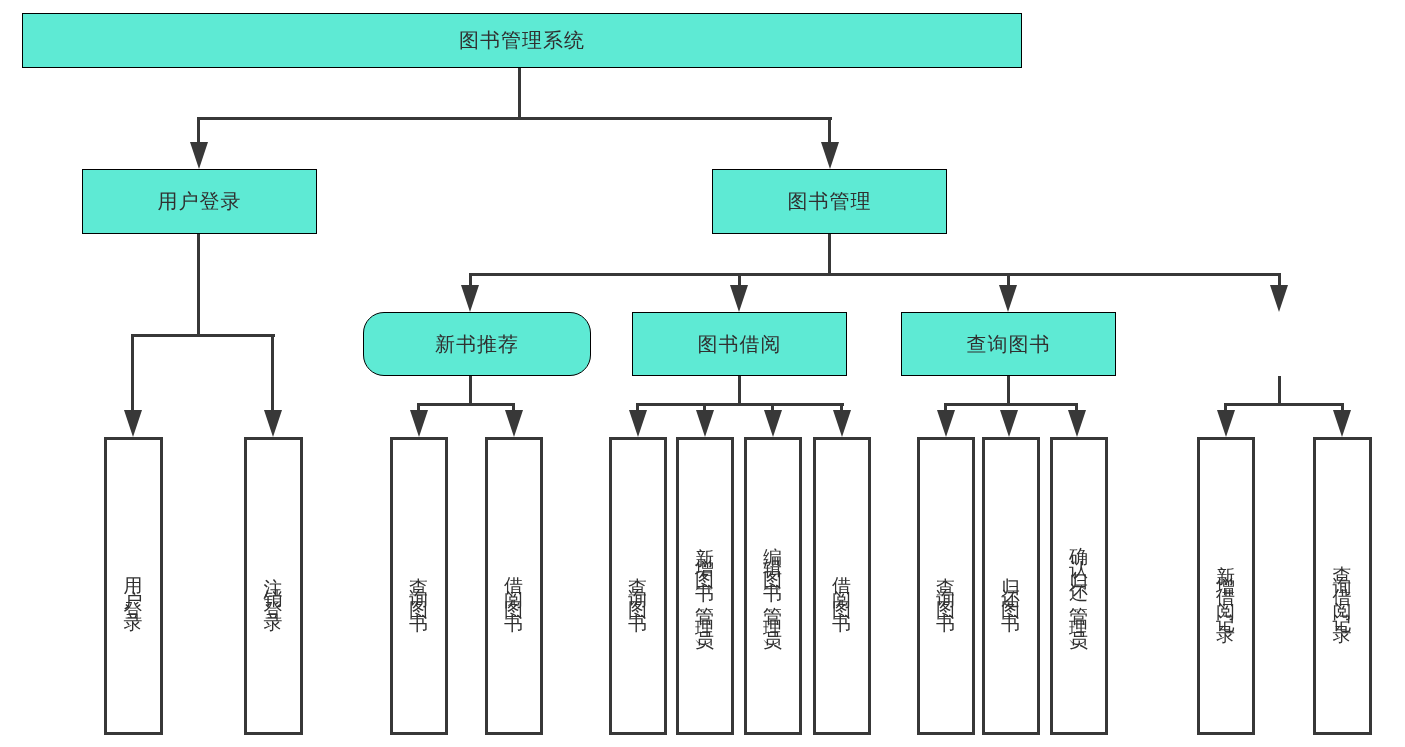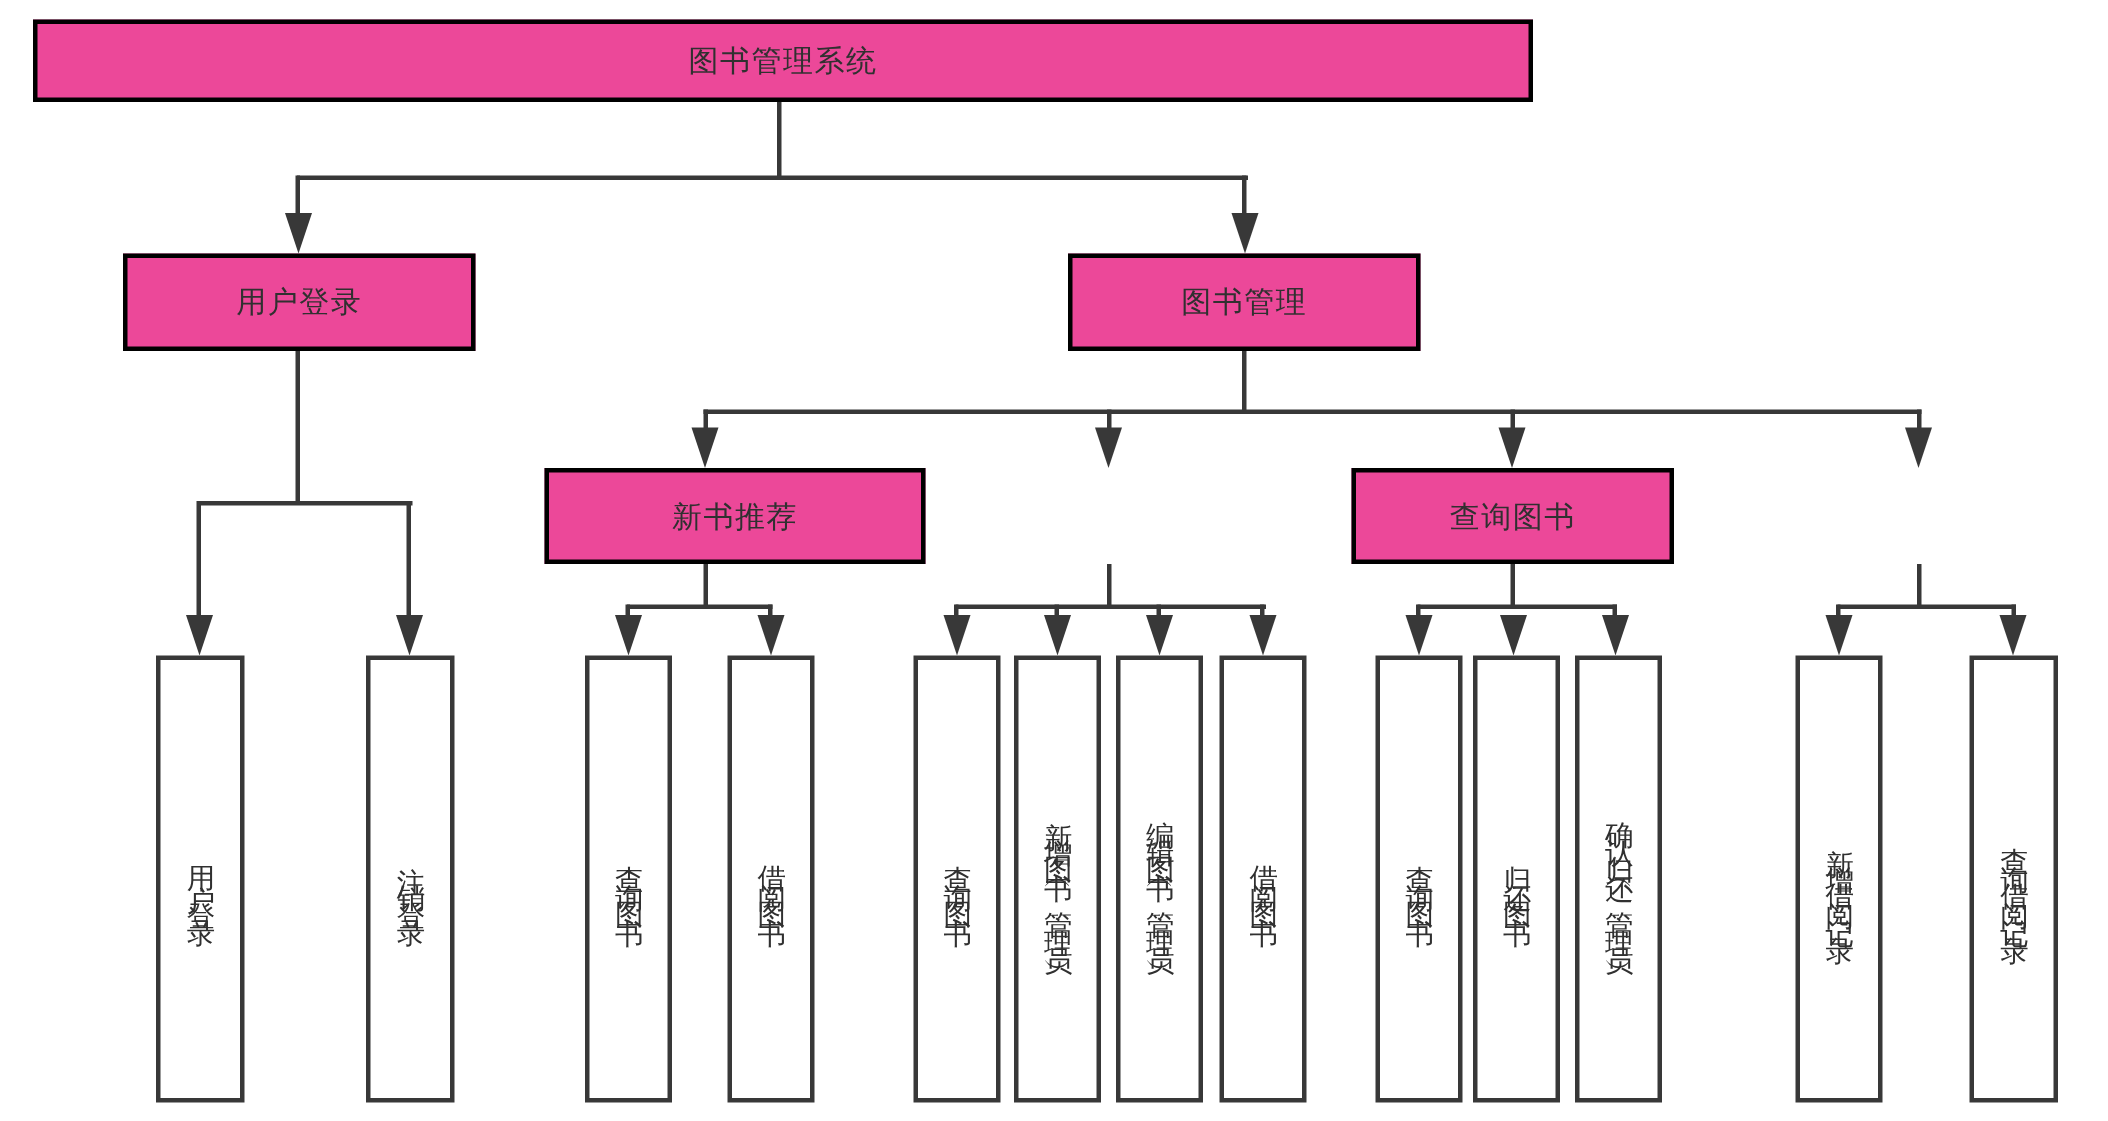--- a/index.html
+++ b/index.html
@@ -2,21 +2,21 @@
 <html><head>
 <meta charset="utf-8">
 <style>
   html,body{margin:0;padding:0;background:#ffffff;}
   #canvas{
     position:relative;width:1405px;height:747px;background:#ffffff;overflow:hidden;
     font-family:"Liberation Sans","DejaVu Sans",sans-serif;color:#303030;
   }
   
   .box{
-    position:absolute;box-sizing:border-box;border:3px solid #000000;background:#ec4899;
+    position:absolute;box-sizing:border-box;border:1px solid #000000;background:#5eead4;
     display:flex;align-items:center;justify-content:center;
     font-size:20px;letter-spacing:1px;color:#303030;
   }
   
   .leaf{
     position:absolute;box-sizing:border-box;border:3px solid #383838;background:#ffffff;
     display:flex;align-items:center;justify-content:center;
     top:437px;width:58px;height:298px;
   }
   .leaf .vtext{
@@ -64,22 +64,25 @@
   <div class="hl" style="left:469px;top:273px;width:812px;"></div>
   <div class="vl" style="left:469px;top:273px;height:15px;"></div>
   <div class="vl" style="left:738px;top:273px;height:15px;"></div>
   <div class="vl" style="left:1007px;top:273px;height:15px;"></div>
   <div class="vl" style="left:1278px;top:273px;height:15px;"></div>
   <div class="arw" style="left:461px;top:285px;"></div>
   <div class="arw" style="left:730px;top:285px;"></div>
   <div class="arw" style="left:999px;top:285px;"></div>
   <div class="arw" style="left:1270px;top:285px;"></div>
 
-  <div class="box" style="left:363px;top:312px;width:254px;height:64px;">
+  <div class="box" style="left:363px;top:312px;width:228px;height:64px;border-radius:21px;">
     <span>新书推荐</span>
+  </div>
+  <div class="box" style="left:632px;top:312px;width:215px;height:64px;">
+    <span>图书借阅</span>
   </div>
   <div class="box" style="left:901px;top:312px;width:215px;height:64px;">
     <span>查询图书</span>
   </div>
 
   <div class="vl" style="left:197px;top:234px;height:102px;"></div>
   <div class="hl" style="left:132px;top:334px;width:143px;"></div>
   <div class="vl" style="left:131px;top:334px;height:79px;"></div>
   <div class="vl" style="left:271px;top:334px;height:79px;"></div>
   <div class="arw" style="left:124px;top:410px;"></div>

